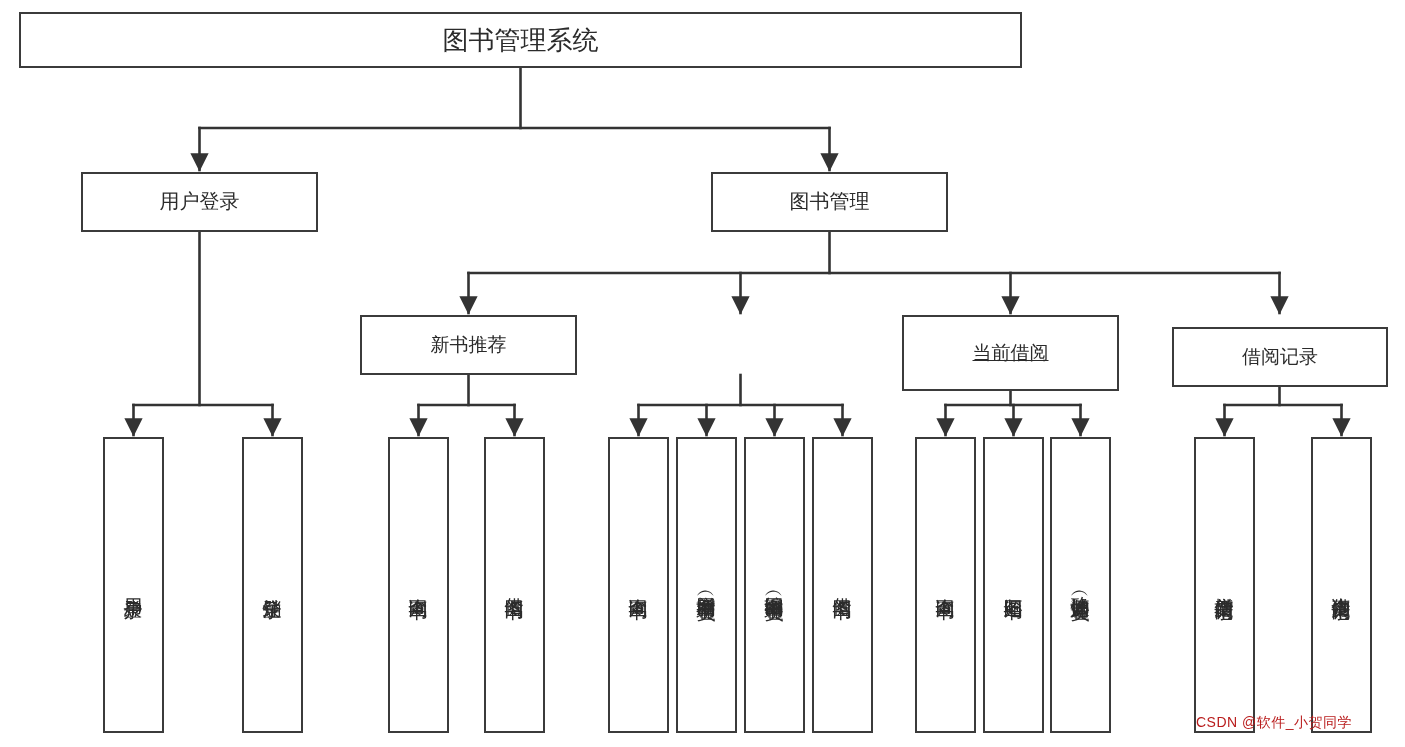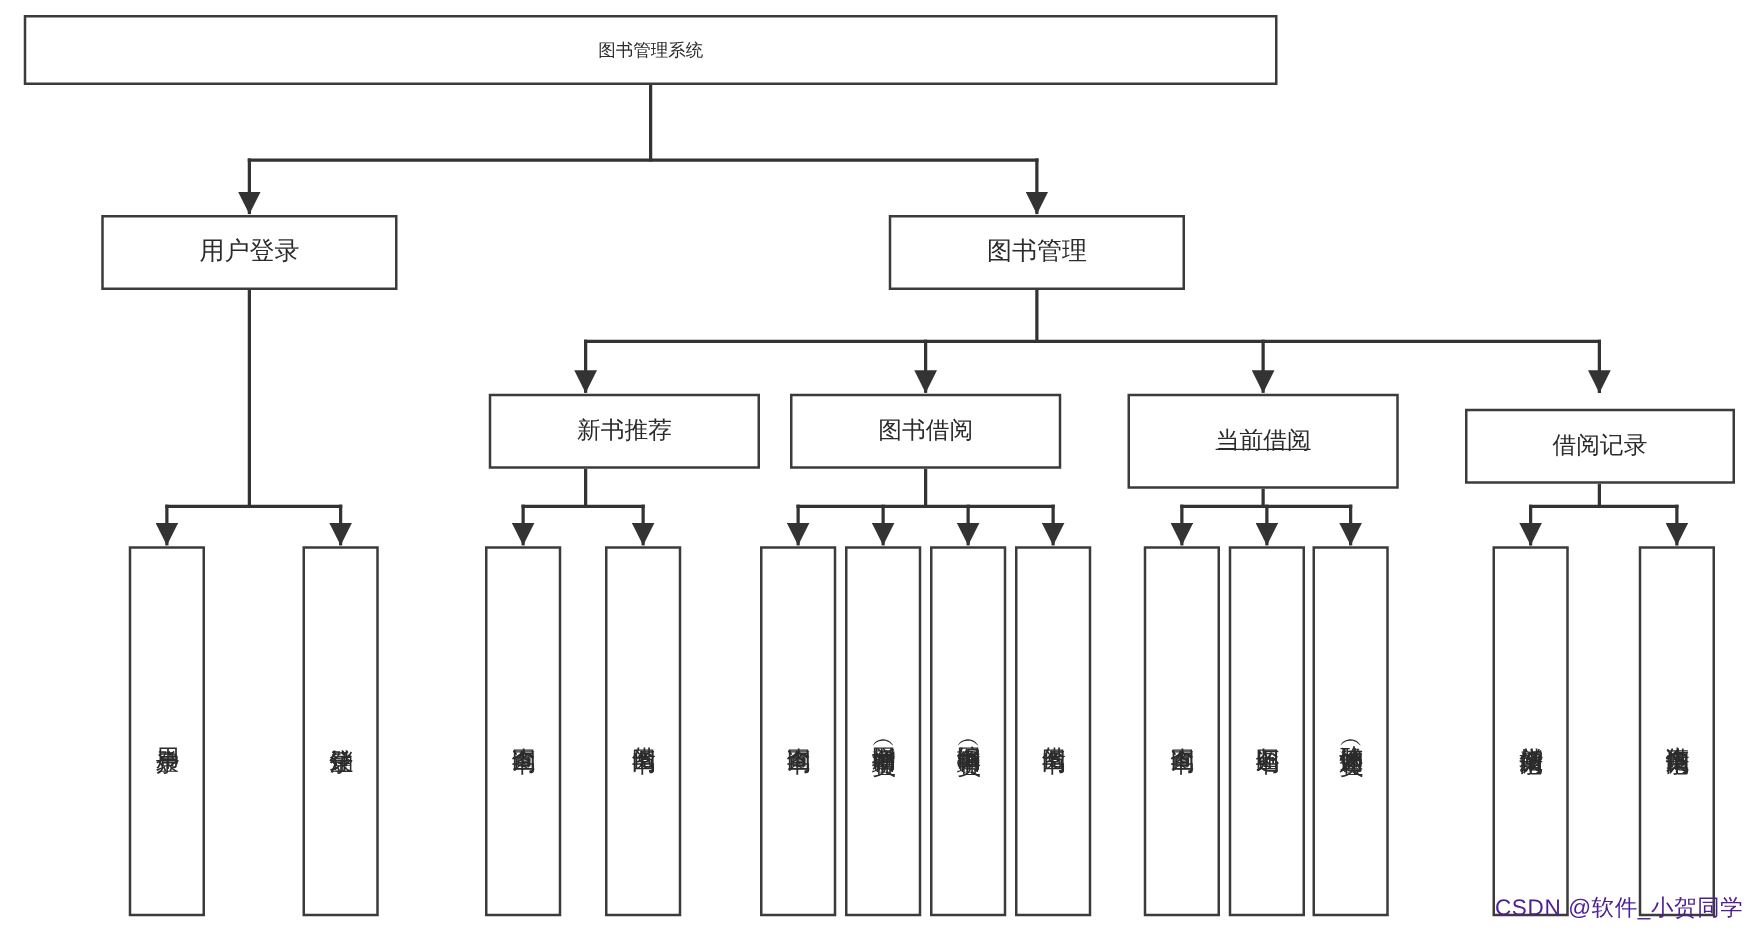--- a/index.html
+++ b/index.html
@@ -31,43 +31,43 @@
     border: 2.5px solid #3b3b3b;
     background: #ffffff;
     display: flex;
     align-items: center;
     justify-content: center;
     color: #2b2b2b;
     line-height: 1.18;
     text-align: center;
   }
   .node.root {
-    font-size: 14px;
+    font-size: 26px;
   }
   .node.lvl1 {
     font-size: 20px;
   }
   .node.lvl2 {
     font-size: 19px;
   }
   .node.leaf {
     font-size: 19px;
     letter-spacing: 1px;
   }
   .vtext {
     writing-mode: vertical-rl;
     text-orientation: upright;
     white-space: nowrap;
     line-height: 1;
     display: block;
   }
   .watermark {
     position: absolute;
-    font-size: 18px;
-    color: #4c1d95;
+    font-size: 14px;
+    color: #b91c1c;
     white-space: nowrap;
     letter-spacing: 0.5px;
   }
 </style>
 </head>
 <body>
 
 <div id="canvas">
 
   <svg id="edges" viewBox="0 0 1405 747" xmlns="http://www.w3.org/2000/svg">
@@ -124,25 +124,22 @@
     <span>图书管理系统</span>
   </div>
 
   <div class="node lvl1" style="left:81px; top:172px; width:237px; height:60px;">
     <span>用户登录</span>
   </div>
   <div class="node lvl1" style="left:711px; top:172px; width:237px; height:60px;font-family:Liberation Serif, serif;">
     <span>图书管理</span>
   </div>
 
-  <div class="node lvl2" style="left:360px; top:315px; width:217px; height:60px;margin-left:31px;">
+  <div class="node lvl2" style="left:360px; top:315px; width:217px; height:60px;">
     <span>新书推荐</span>
-  </div>
-  <div class="node lvl2" style="left:632px; top:315px; width:217px; height:60px;">
-    <span>图书借阅</span>
   </div>
   <div class="node lvl2" style="left:902px; top:315px; width:217px; height:76px;text-decoration:underline;">
     <span>当前借阅</span>
   </div>
   <div class="node lvl2" style="left:1172px; top:327px; width:216px; height:60px;">
     <span>借阅记录</span>
   </div>
 
   <div class="node leaf" style="left:103px; top:437px; width:61px; height:296px;">
     <span class="vtext">用户登录</span>

